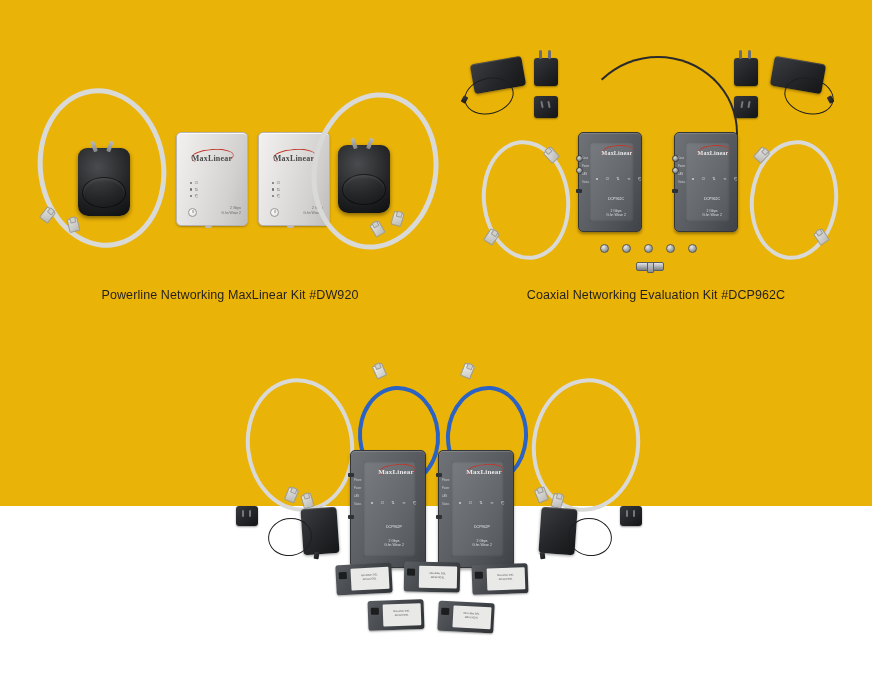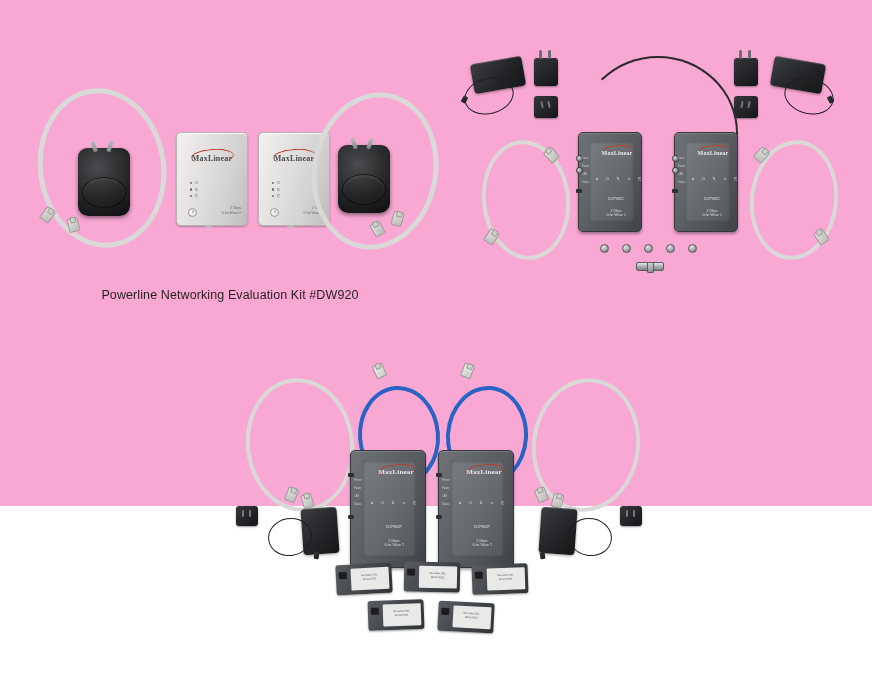--- a/index.html
+++ b/index.html
@@ -11,21 +11,21 @@
     width: 872px;
     height: 690px;
     position: relative;
     font-family: "Liberation Sans", sans-serif;
     overflow: hidden;
   }
   .page {
     position: relative;
     width: 872px;
     height: 506px;
-    background: #f9a8d4;
+    background: #eab308;
   }
 
   
   .product {
     position: absolute;
   }
   .photo {
     position: relative;
     width: 100%;
     height: 100%;
@@ -397,21 +397,21 @@
         <div class="ring"></div>
       </div>
 
       <div class="cable">
         <div class="loop gray-loop" style="left:292px; top:52px; width:116px; height:148px; border-width:5px; transform:rotate(10deg);"></div>
         <div class="rj45" style="left:352px; top:182px; transform:rotate(-30deg);"></div>
         <div class="rj45" style="left:372px; top:172px; transform:rotate(16deg);"></div>
       </div>
 
     </div>
-    <div class="caption" style="top:248px;">Powerline Networking Evaluation Kit #DW920</div>
+    <div class="caption" style="top:248px;">Powerline Networking MaxLinear Kit #DW920</div>
   </div>
 
   <div class="product" style="left:450px; top:40px; width:412px; height:270px;">
     <div class="photo">
 
       <div class="psu" style="left:22px; top:20px; width:52px; height:30px; transform:rotate(-10deg);"></div>
       <div class="cordwrap" style="left:14px; top:38px; width:48px; height:34px; transform:rotate(-14deg);"></div>
       <div class="psu-tip" style="left:12px; top:56px; transform:rotate(30deg);"></div>
       <div class="plugadapter" style="left:84px; top:18px; width:24px; height:28px;">
         <div class="prong prong-eu" style="left:5px; top:-8px;"></div>
@@ -512,20 +512,21 @@
       <div>
         <div class="term" style="left:150px; top:204px;"></div>
         <div class="term" style="left:172px; top:204px;"></div>
         <div class="term" style="left:194px; top:204px;"></div>
         <div class="term" style="left:216px; top:204px;"></div>
         <div class="term" style="left:238px; top:204px;"></div>
       </div>
       <div class="barrel" style="left:186px; top:222px;"></div>
 
     </div>
+    <div class="caption" style="top:248px;">Coaxial Networking Evaluation Kit #DCP962C</div>
   </div>
 
   <div class="product" style="left:210px; top:358px; width:460px; height:310px;">
     <div class="photo">
 
       <div class="cable">
         <div class="loop gray-loop" style="left:36px; top:20px; width:100px; height:126px; border-width:4.5px; transform:rotate(-7deg);"></div>
         <div class="rj45" style="left:76px; top:130px; transform:rotate(22deg);"></div>
         <div class="rj45" style="left:92px; top:136px; transform:rotate(-16deg);"></div>
       </div>

